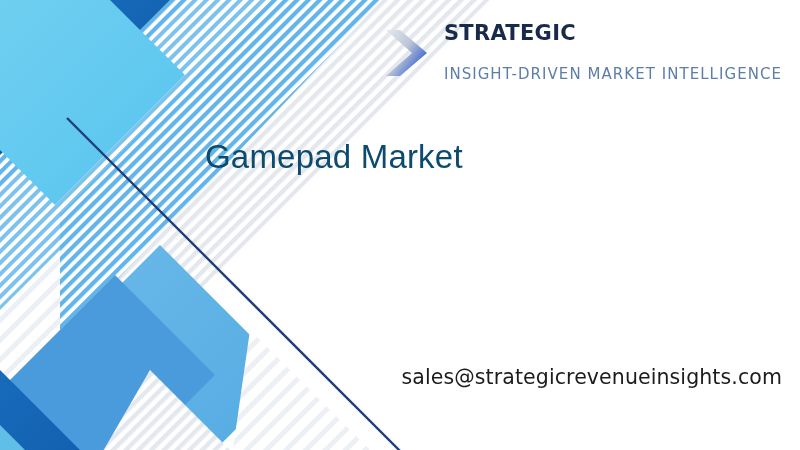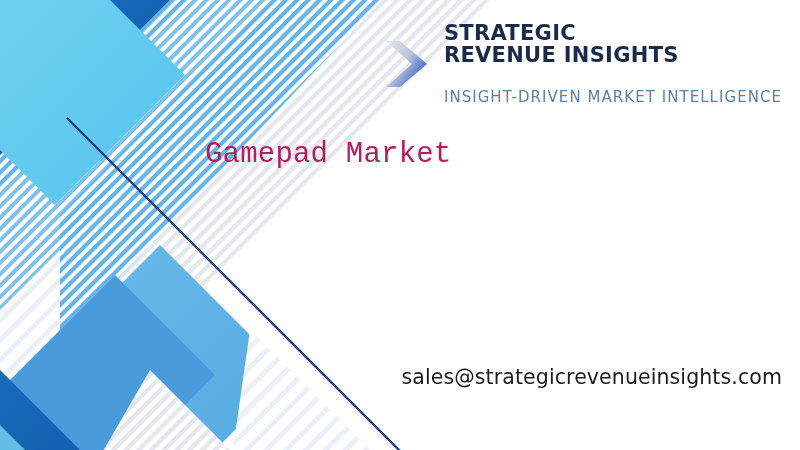--- a/index.html
+++ b/index.html
@@ -57,23 +57,23 @@
     font-family: "DejaVu Sans", sans-serif;
     font-size: 15px;
     letter-spacing: 1.05px;
     color: #5c7ea9;
     white-space: nowrap;
   }
   .slide-title {
     position: absolute;
     left: 205px;
     top: 138px;
-    font-family: Liberation Mono, monospace;
-    font-size: 29px;
-    color: #be185d;
+    font-family: Liberation Sans, sans-serif;
+    font-size: 33px;
+    color: #0c4a6e;
     letter-spacing: 0.2px;
     white-space: nowrap;
   }
   .contact-email {
     position: absolute;
     right: 18px;
     top: 365px;
     font-family: "DejaVu Sans", sans-serif;
     font-size: 20.5px;
     color: #1c1c1c;
@@ -162,21 +162,20 @@
       <line x1="67" y1="118" x2="406" y2="457" stroke="#1f3f7a" stroke-width="2.4"></line>
     </g>
   </svg>
 
   <div class="logo-block">
     <svg class="logo-mark" viewBox="0 0 52 54">
       <path d="M4 4 L30 27 L4 50 L18 50 L45 27 L18 4 Z" fill="url(#gradMark)"></path>
     </svg>
     <div class="logo-text">
       <div class="logo-line1">STRATEGIC</div>
-      <div class="logo-line2">REVENUE INSIGHTS</div>
       <div class="logo-tagline">INSIGHT-DRIVEN MARKET INTELLIGENCE</div>
     </div>
   </div>
 
   <div class="slide-title">Gamepad Market</div>
 
   <div class="contact-email">sales@strategicrevenueinsights.com</div>
 
 </div>
 

